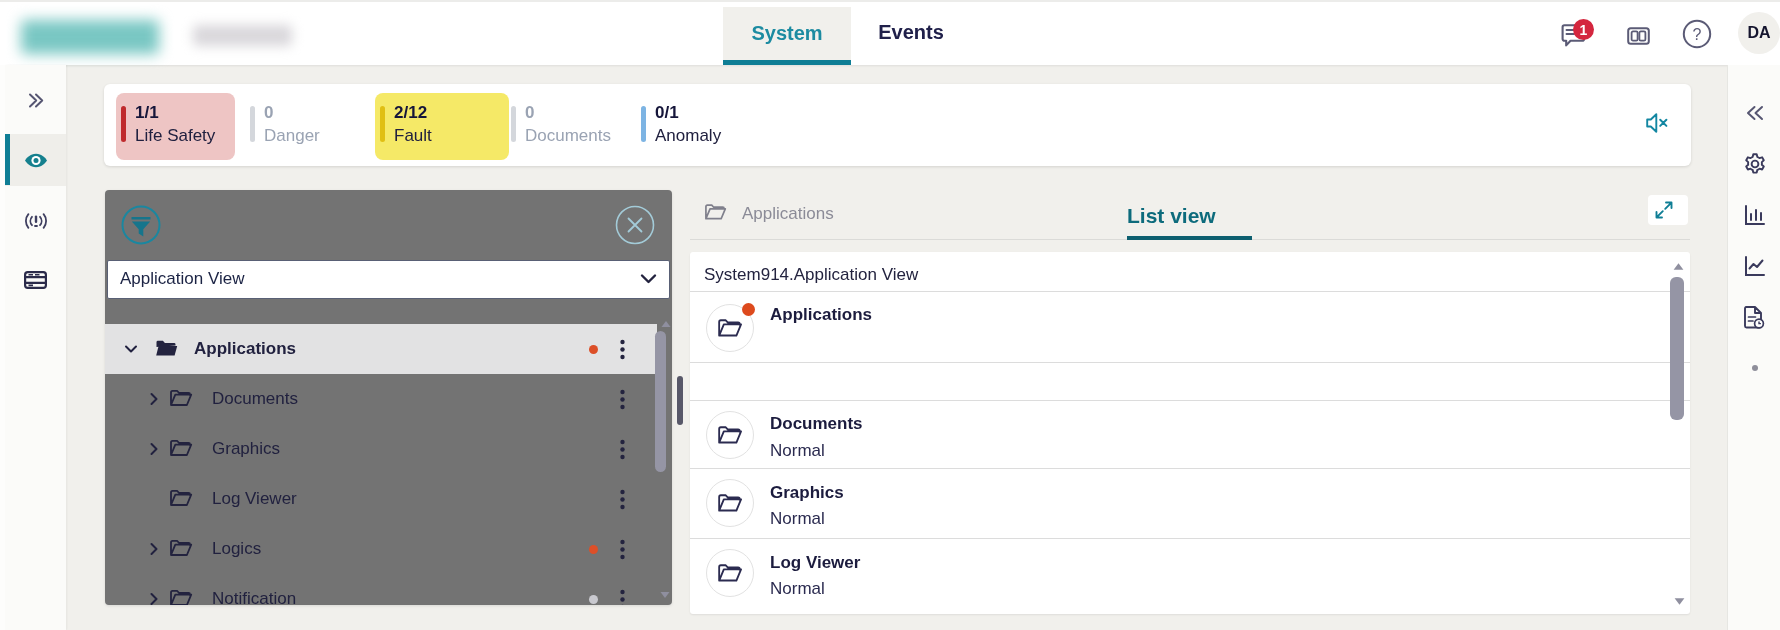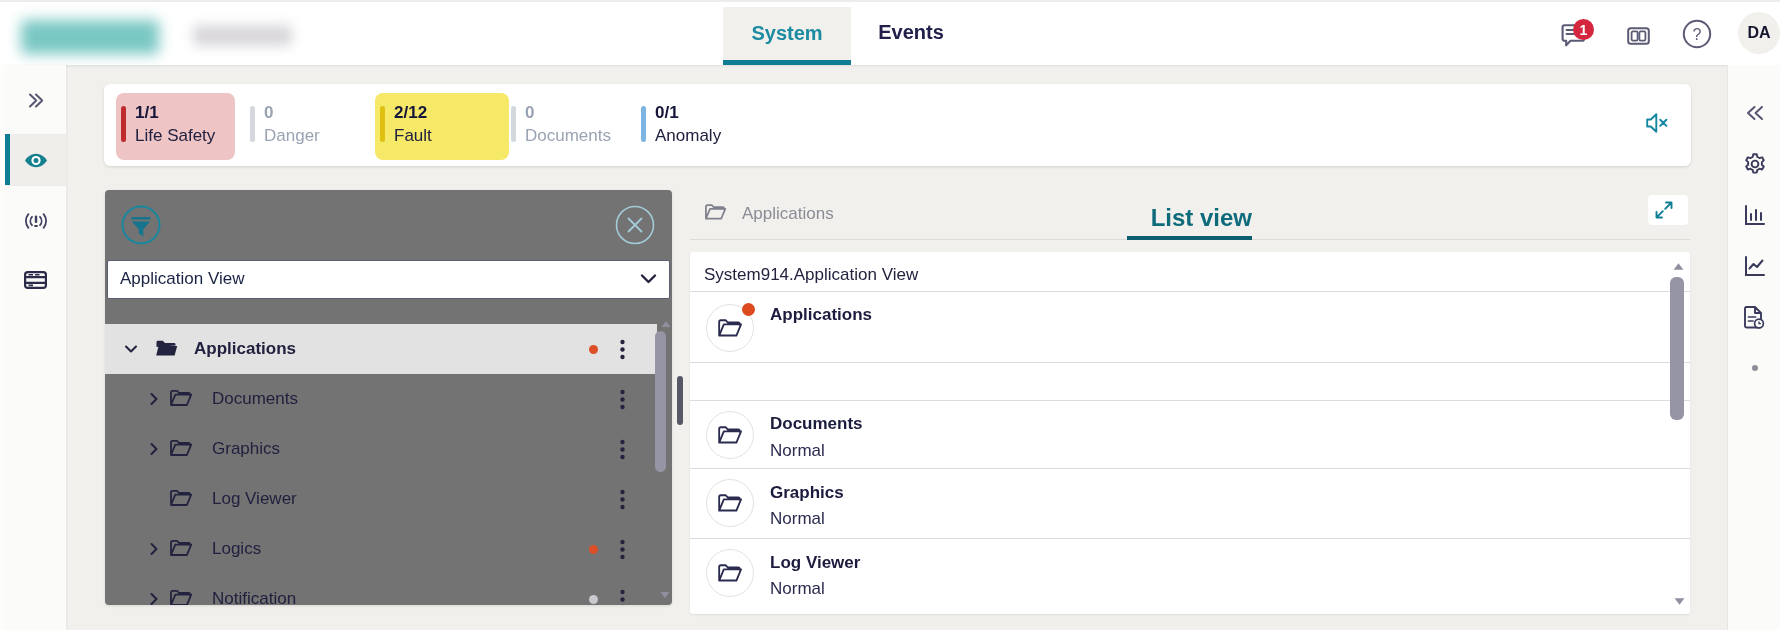--- a/index.html
+++ b/index.html
@@ -44,21 +44,21 @@
   .kebab { position:absolute; left:515px; top:15px; }
   .reddot { position:absolute; left:484px; top:21px; width:9px; height:9px; border-radius:50%; background:#dc4f28; }
 
   
   #splitter { left:677px; top:376px; width:6px; height:49px; background:#585869; border-radius:3px; }
 
   
   #rheadborder { left:690px; top:239px; width:1000px; height:1px; background:#dbdbd8; }
   #rh-apps { left:742px; top:204px; font-size:17px; color:#8b8b97; }
   #listviewtab { left:1127px; top:190px; width:125px; height:50px; }
-  #listviewtab .txt { position:absolute; left:0; width:125px; text-align:right; top:14px; font-size:24px; font-weight:bold; color:#0d6b7c; }
+  #listviewtab .txt { position:absolute; left:0; width:125px; text-align:left; top:14px; font-size:21px; font-weight:bold; color:#0d6b7c; }
   #listviewtab .ul { position:absolute; left:0; top:46px; width:125px; height:4px; background:#0d5f6f; }
   #expandbox { left:1648px; top:195px; width:40px; height:30px; background:#fff; border-radius:4px; display:flex; align-items:center; justify-content:center; padding-right:8px; }
 
   
   #rlist { left:690px; top:252px; width:1000px; height:362px; background:#fff; border-radius:3px; box-shadow:0 1px 2px rgba(0,0,0,0.08); }
   .ghead { position:absolute; left:14px; font-size:17px; color:#23233f; }
   .divider { position:absolute; left:0; width:1000px; height:1px; background:#dcdcdc; }
   .avatar { position:absolute; left:16px; width:48px; height:48px; border-radius:50%; border:1px solid #e2e2e2; background:#fff; display:flex; align-items:center; justify-content:center; }
   .ititle { position:absolute; left:80px; font-size:17px; font-weight:bold; color:#1c1c3e; }
   .isub { position:absolute; left:80px; font-size:17px; color:#2b2b50; }

